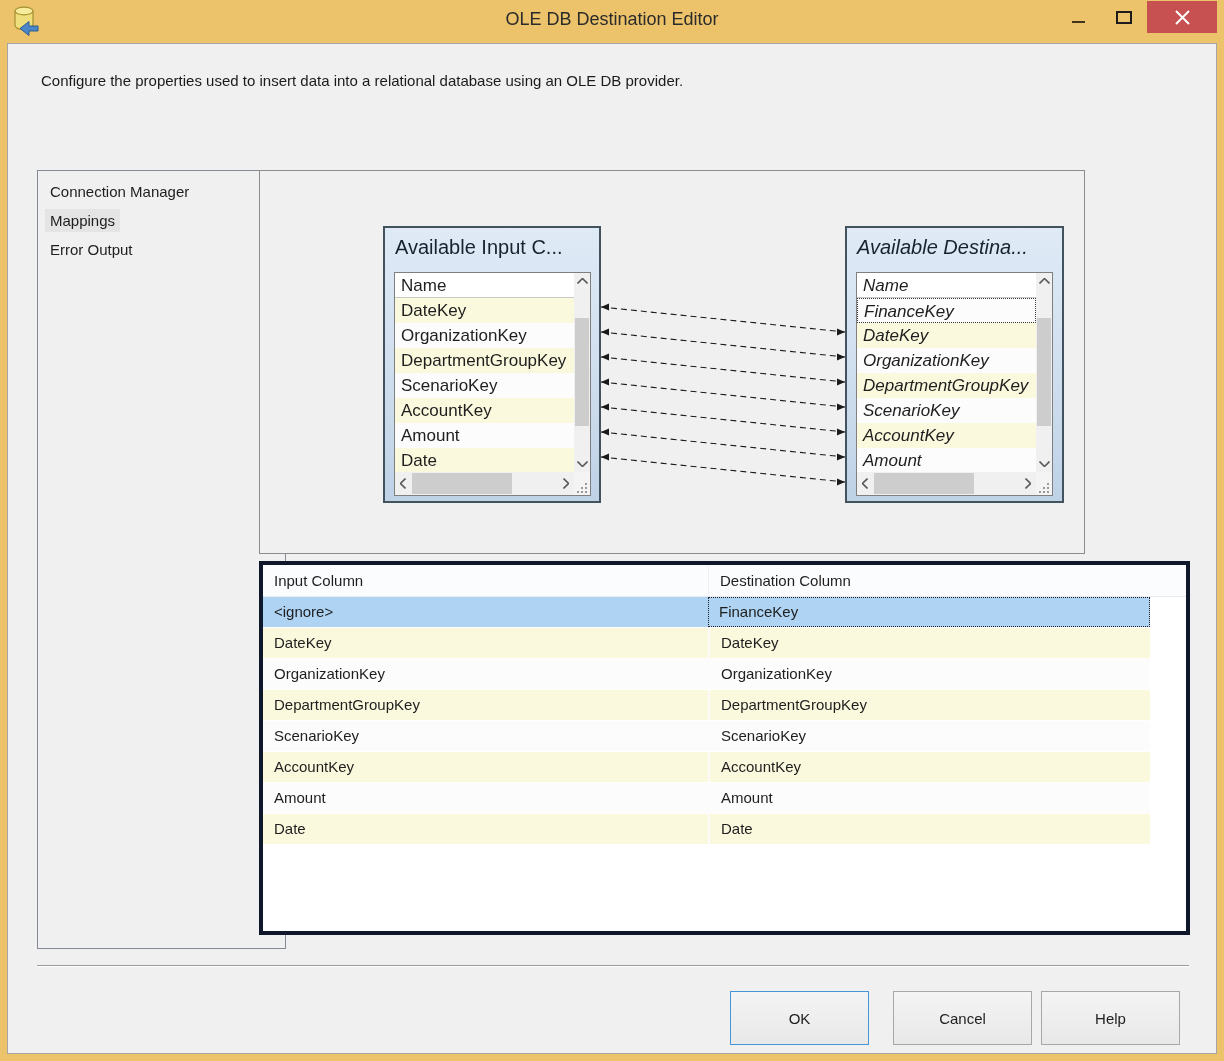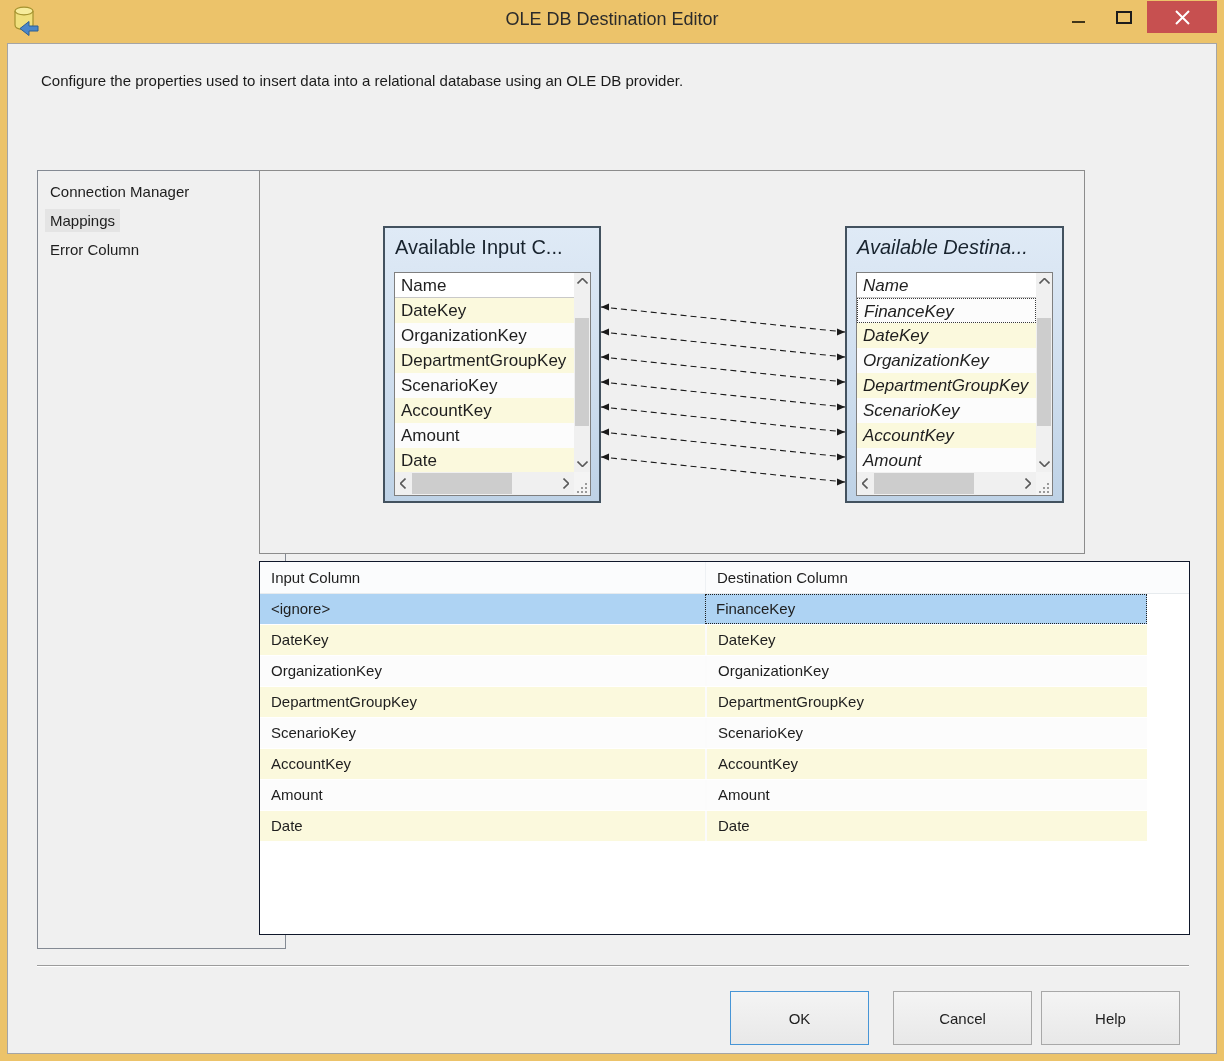--- a/index.html
+++ b/index.html
@@ -56,21 +56,21 @@
   .sb-arrow { position:absolute; left:0; width:16px; height:16px; display:flex; align-items:center; justify-content:center; }
   .sb-up { top:0; } .sb-down { bottom:0; }
   .hscroll { position:absolute; left:0; right:16px; bottom:0; height:23px; background:#f0f0f0; }
   .h-left  { position:absolute; left:0; top:0; width:16px; height:23px; display:flex; align-items:center; justify-content:center; }
   .h-right { position:absolute; right:0; top:0; width:16px; height:23px; display:flex; align-items:center; justify-content:center; }
   .hthumb { position:absolute; left:17px; top:1px; bottom:1px; width:100px; background:#cdcdcd; }
   .corner { position:absolute; right:0; bottom:0; width:16px; height:23px; background:#f4f4f4; }
 
   
   .tbl-panel { position:absolute; left:251px; top:517px; width:931px; height:374px;
-               border:1px solid #0f172a; background:#fff; }
+               border:4px solid #0f172a; background:#fff; }
   .thead { display:flex; height:32px; border-bottom:1px solid #e7ebee; background:#fbfcfd; }
   .th { font-size:15px; line-height:32px; padding-left:11px; }
   .th.c1 { width:445px; } .th.c2 { width:442px; border-left:1px solid #eef1f4; }
   .trow { display:flex; height:31px; border-bottom:1px solid #ffffff; }
   .td { font-size:15px; line-height:30px; padding-left:11px; background:#fcfcfc;
         white-space:nowrap; overflow:hidden; }
   .td.c1 { width:445px; } .td.c2 { width:442px; border-left:2px solid #fbfbfb; }
   .trow.y .td { background:#fbf9dd; }
   .trow.sel .td { background:#aed3f3; }
   .trow.sel .td.c2 { border-left:none; outline:1px dotted #1f1f1f; outline-offset:-1px; }
@@ -115,21 +115,21 @@
   <div class="content">
 
     <div class="description">Configure the properties used to insert data into a relational database using an OLE DB provider.</div>
 
     <div class="sidebar">
       <div class="side-item">
         <span>Connection Manager</span></div>
       <div class="side-item selected">
         <span>Mappings</span></div>
       <div class="side-item">
-        <span>Error Column</span></div>
+        <span>Error Output</span></div>
     </div>
 
     <div class="map-panel">
 
       <svg class="map-lines" viewBox="0 0 931 383">
         <g stroke="#1a1a1a" stroke-width="1.1" stroke-dasharray="6 4" fill="none">
           <line x1="341" y1="136" x2="585" y2="161"></line>
           <line x1="341" y1="161" x2="585" y2="186"></line>
           <line x1="341" y1="186" x2="585" y2="211"></line>
           <line x1="341" y1="211" x2="585" y2="236"></line>

